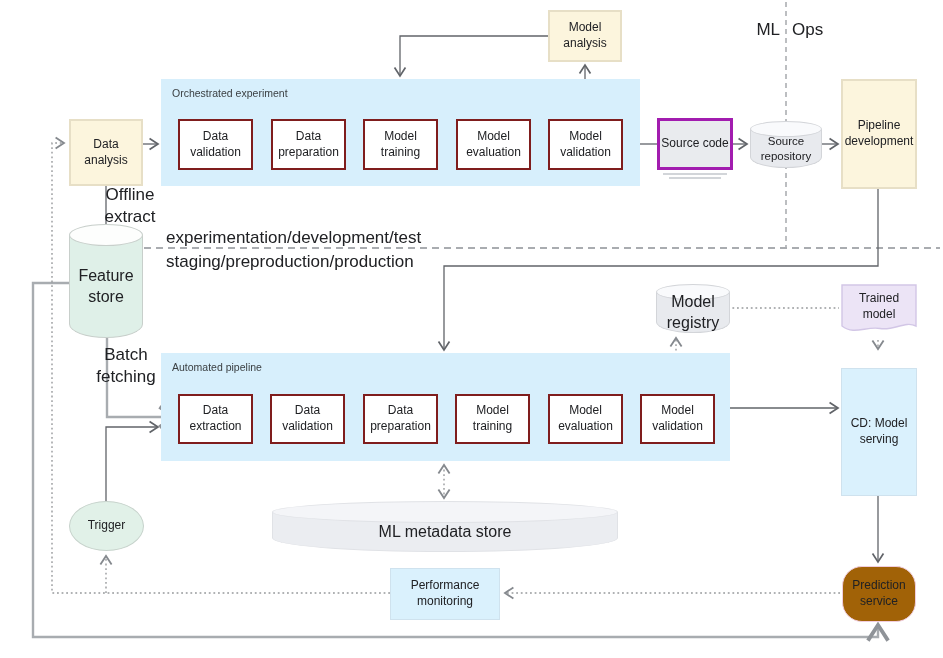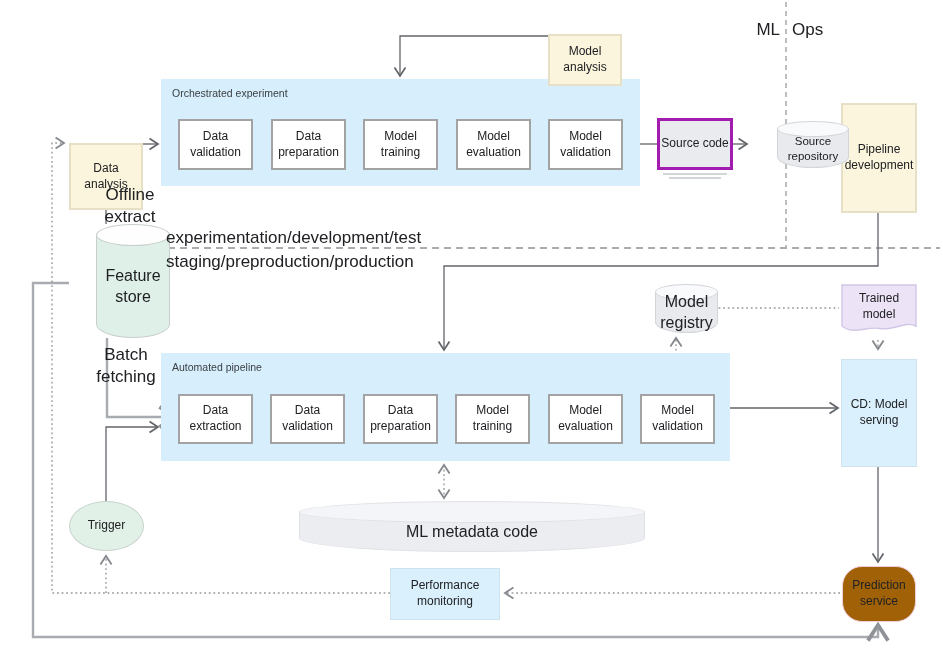--- a/index.html
+++ b/index.html
@@ -6,29 +6,29 @@
   .stage {
     position:relative; width:943px; height:658px; overflow:hidden;
     background:#ffffff; font-family:"Liberation Sans", sans-serif; color:#202124;
   }
   svg.wires { position:absolute; left:0; top:0; z-index:1; }
   .node {
     position:absolute; box-sizing:border-box; z-index:2;
     display:flex; align-items:center; justify-content:center;
     text-align:center; font-size:12px; line-height:1.3; color:#202124;
   }
-  .step      { background:#ffffff; border:2px solid #a3a3a3; }
-  .cream     { background:#fcf5dd; border:2px solid #e7dfc6;margin-top:24px; }
+  .step      { background:#ffffff; border:2px solid #7f1d1d; }
+  .cream     { background:#fcf5dd; border:2px solid #e7dfc6; }
   .bluepanel { background:#daf1fd; border:1px solid #cfe2ee; }
   .graybox   { background:#e9ebee; border:3px solid #a21caf; }
   .pink      { background:#a16207; border:1px solid #f1cdde; border-radius:20px; }
   .trigger   { background:#e1f1e8; border:1px solid #c6d2cb; border-radius:50%; }
   .container-box { position:absolute; box-sizing:border-box; z-index:2; background:#d7effc; }
   .container-label { position:absolute; left:11px; top:8px; font-size:10.5px; color:#3b4043; }
-  .cyl { position:absolute; z-index:2;margin-left:27px; }
+  .cyl { position:absolute; z-index:2; }
   .cyl .body {
     position:absolute; left:0; right:0; top:var(--ry); bottom:0; box-sizing:border-box;
     background:var(--fill); border:1px solid var(--edge); border-top:none;
     border-radius:0 0 50% 50% / 0 0 var(--ry2) var(--ry2);
   }
   .cyl .top {
     position:absolute; left:0; right:0; top:0; height:calc(var(--ry)*2); box-sizing:border-box;
     background:var(--cap); border:1px solid var(--edge); border-radius:50%;
   }
   .cyl .lbl {
@@ -117,44 +117,44 @@
   <div class="node step" style="left:455px;top:394px;width:75px;height:50px">Model training</div>
   <div class="node step" style="left:548px;top:394px;width:75px;height:50px">Model evaluation</div>
   <div class="node step" style="left:640px;top:394px;width:75px;height:50px">Model validation</div>
 
   <div class="node cream" style="left:69px;top:119px;width:74px;height:67px">Data analysis</div>
   <div class="node cream" style="left:548px;top:10px;width:74px;height:52px">Model analysis</div>
   <div class="node graybox" style="left:657px;top:118px;width:76px;height:52px">Source code</div>
   <div class="sheet" style="left:663px;top:173px;width:64px"></div>
   <div class="sheet" style="left:669px;top:177px;width:52px"></div>
   <div class="node cream" style="left:841px;top:79px;width:76px;height:110px">Pipeline development</div>
-  <div class="node bluepanel" style="left:841px;top:359px;width:76px;height:108px">CD: Model serving</div>
+  <div class="node bluepanel" style="left:841px;top:368px;width:76px;height:128px">CD: Model serving</div>
   <div class="node bluepanel" style="left:390px;top:568px;width:110px;height:52px">Performance monitoring</div>
   <div class="node pink" style="left:842px;top:566px;width:74px;height:56px">Prediction service</div>
   <div class="node trigger" style="left:69px;top:501px;width:75px;height:50px">Trigger</div>
 
   <div class="cyl" style="left:69px;top:224px;width:74px;height:114px;--fill:#dff0e8;--cap:#fdfefd;--edge:#c8cfcb;--ry:11px;--ry2:14px">
     <div class="body"></div>
     <div class="top"></div>
     <div class="lbl">Feature store</div>
   </div>
   <div class="cyl" style="left:750px;top:121px;width:72px;height:47px;--fill:#e8eaee;--cap:#f9fafc;--edge:#d3d5d9;--ry:8px;--ry2:11px">
     <div class="body"></div>
     <div class="top"></div>
     <div class="lbl" style="font-size:11.5px">Source repository</div>
   </div>
-  <div class="cyl" style="left:628px;top:284px;width:63px;height:49px;--fill:#e8eaee;--cap:#f9fafc;--edge:#d3d5d9;--ry:8px;--ry2:11px">
+  <div class="cyl" style="left:656px;top:284px;width:74px;height:49px;--fill:#e8eaee;--cap:#f9fafc;--edge:#d3d5d9;--ry:8px;--ry2:11px">
     <div class="body"></div>
     <div class="top"></div>
     <div class="lbl">Model registry</div>
   </div>
   <div class="cyl" style="left:272px;top:501px;width:346px;height:51px;--fill:#ebedf1;--cap:#f4f5f8;--edge:#e0e2e6;--ry:11px;--ry2:14px">
     <div class="body"></div>
     <div class="top"></div>
-    <div class="lbl">ML metadata code</div>
+    <div class="lbl">ML metadata store</div>
   </div>
 
   <div class="docnode" style="left:841px;top:284px;width:76px;height:54px">
     <svg width="76" height="54" viewBox="0 0 76 54">
       <path d="M1 1 H75 V42 C64 36.5 53 47 39 44.5 C25 42 13 51.5 1 42 Z" fill="#ece4f6" stroke="#d2c6e6" stroke-width="1.4"></path>
     </svg>
     <div class="lbl">Trained model</div>
   </div>
 
   <div class="note" style="left:750px;top:19px;width:30px;text-align:right">ML</div>

